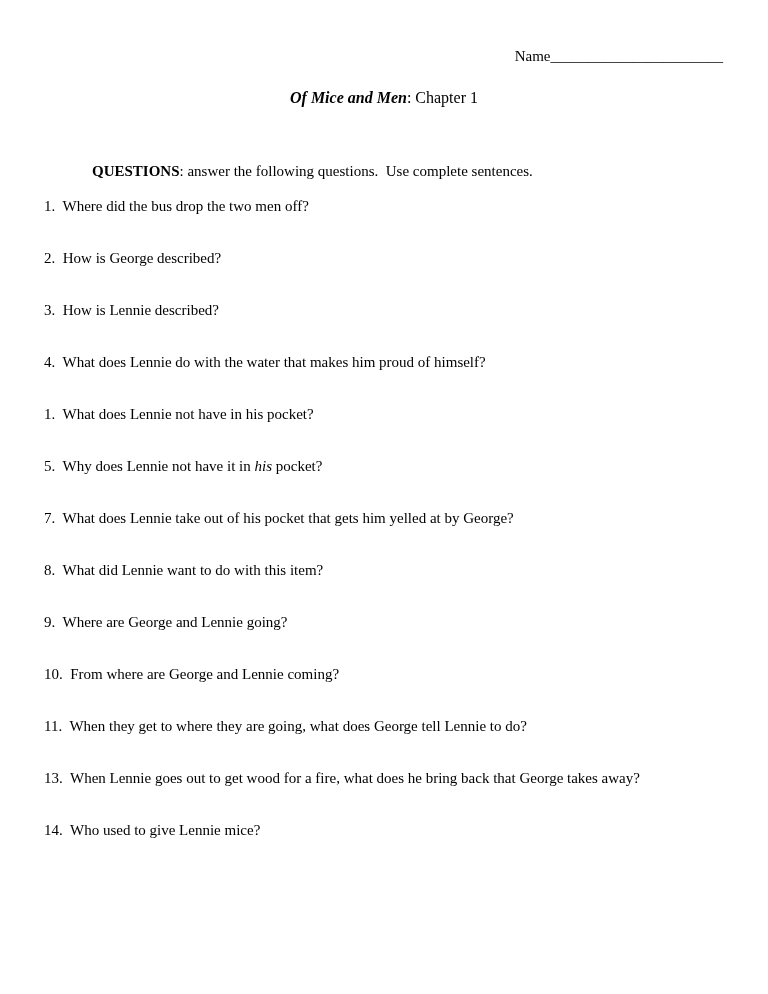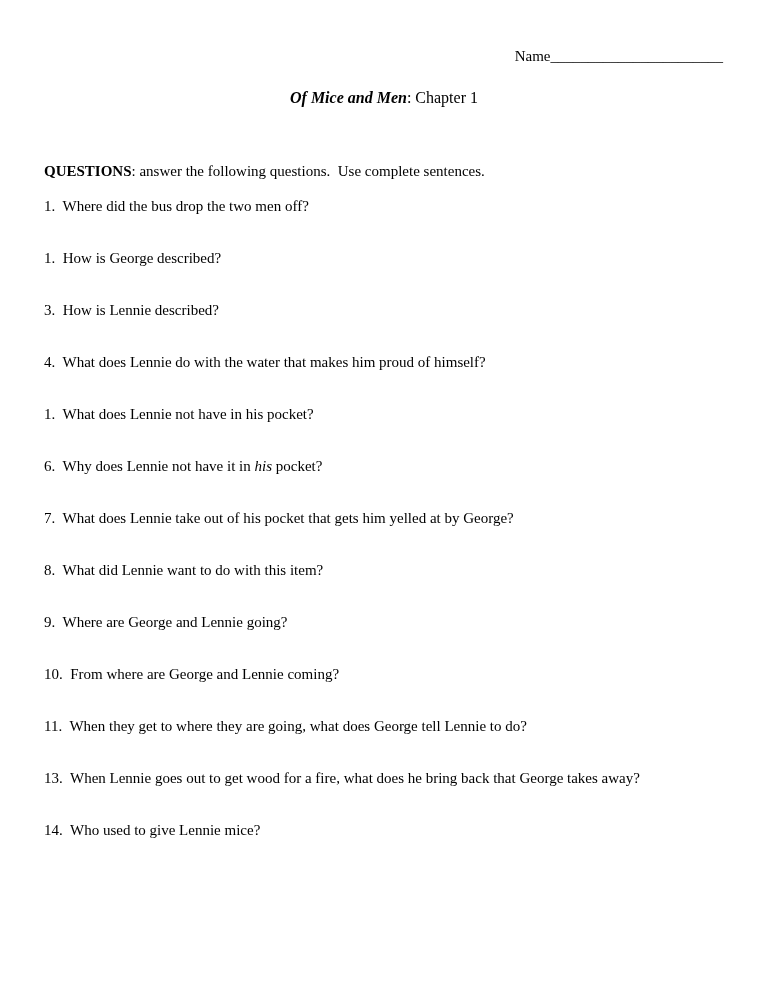--- a/index.html
+++ b/index.html
@@ -36,20 +36,21 @@
     font-weight: bold;
     font-style: italic;
   }
   .instructions {
     margin: 51px 0 0 0;
     line-height: 18px;
     white-space: pre-wrap;
   }
   .instructions b {
     font-weight: bold;
+    margin-left: 48px;
   }
   .questions {
     margin-top: 17px;
   }
   .question {
     line-height: 18px;
     margin-bottom: 34px;
     white-space: pre-wrap;
   }
   .question:last-child {
@@ -65,25 +66,25 @@
 <div class="page">
 
   <div class="name-row"><span>Name</span><span>_______________________</span></div>
 
   <h1 class="title"><span class="title-em">Of Mice and Men</span><span>: Chapter 1</span></h1>
 
   <p class="instructions"><b>QUESTIONS</b><span>: answer the following questions.  Use complete sentences.</span></p>
 
   <div class="questions">
       <div class="question"><span>1.  Where did the bus drop the two men off?</span></div>
-      <div class="question"><span>1.  How is George described?</span></div>
+      <div class="question"><span>2.  How is George described?</span></div>
       <div class="question"><span>3.  How is Lennie described?</span></div>
       <div class="question"><span>4.  What does Lennie do with the water that makes him proud of himself?</span></div>
       <div class="question"><span>1.  What does Lennie not have in his pocket?</span></div>
-      <div class="question"><span>6.  Why does Lennie not have it in </span><span class="ital">his</span><span> pocket?</span></div>
+      <div class="question"><span>5.  Why does Lennie not have it in </span><span class="ital">his</span><span> pocket?</span></div>
       <div class="question"><span>7.  What does Lennie take out of his pocket that gets him yelled at by George?</span></div>
       <div class="question"><span>8.  What did Lennie want to do with this item?</span></div>
       <div class="question"><span>9.  Where are George and Lennie going?</span></div>
       <div class="question"><span>10.  From where are George and Lennie coming?</span></div>
       <div class="question"><span>11.  When they get to where they are going, what does George tell Lennie to do?</span></div>
       <div class="question"><span>13.  When Lennie goes out to get wood for a fire, what does he bring back that George takes away?</span></div>
       <div class="question"><span>14.  Who used to give Lennie mice?</span></div>
     </div>
 
 </div>

